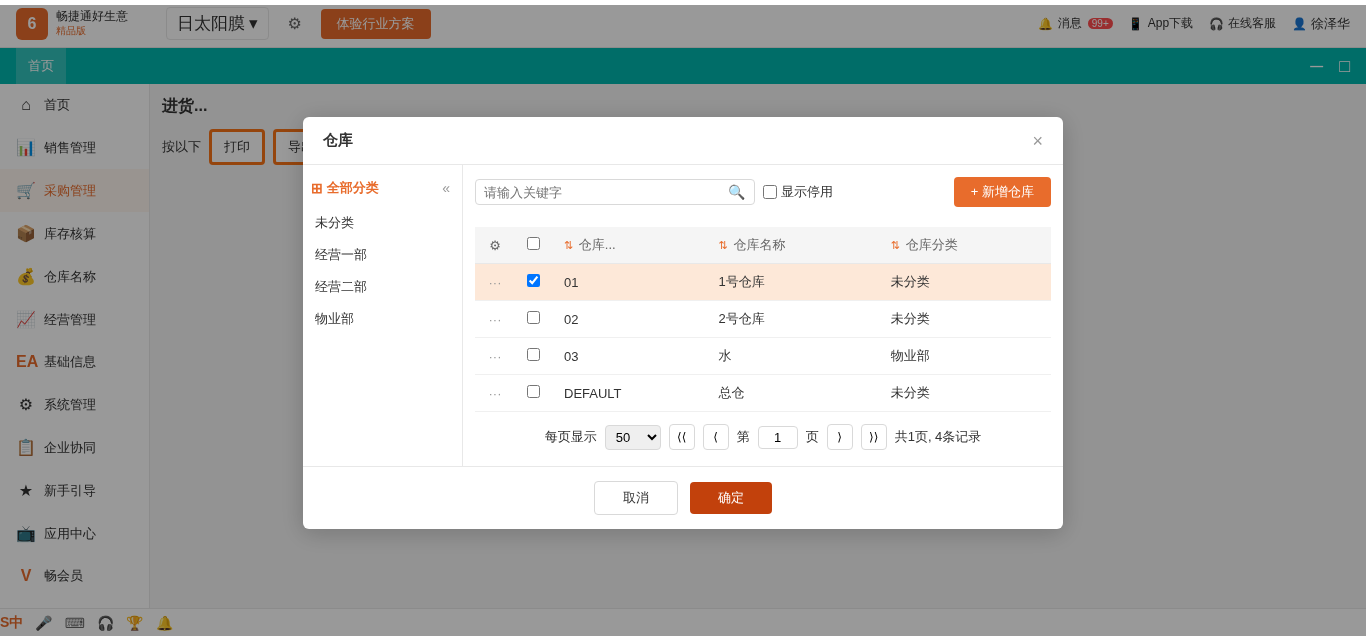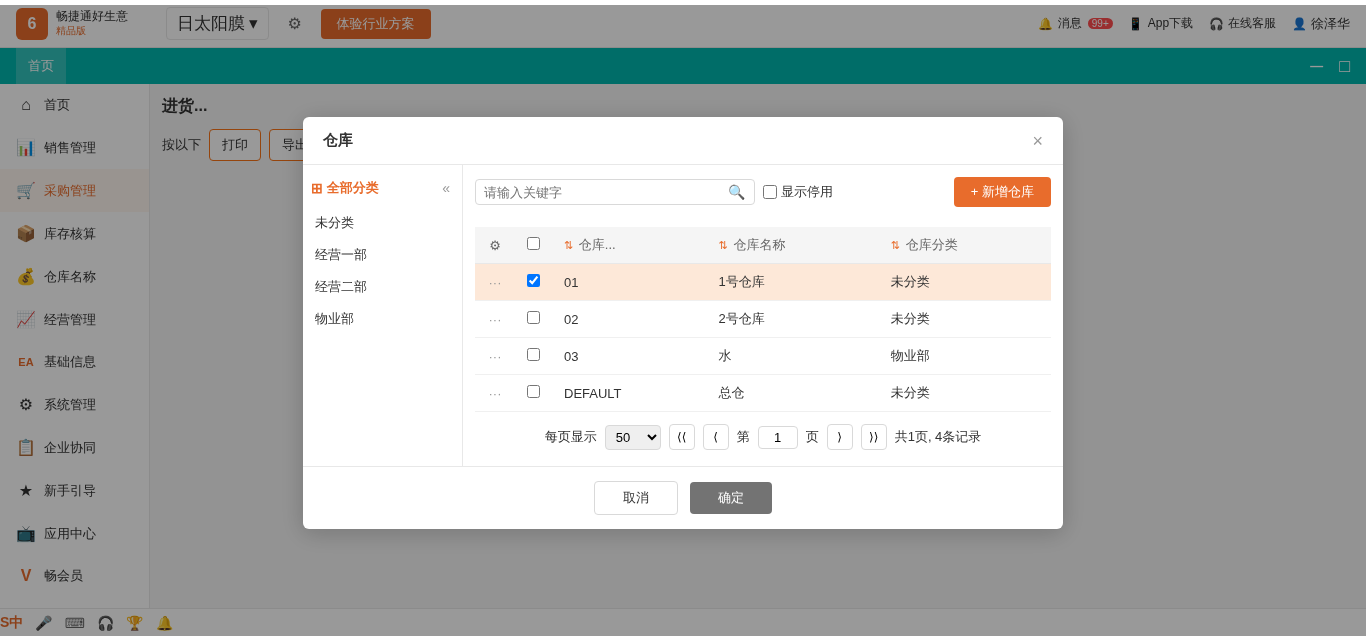--- a/index.html
+++ b/index.html
@@ -91,21 +91,21 @@
     }
     .sidebar-item.active { background: #fff7f0; color: #e86c2c; }
     .sidebar-icon { font-size: 16px; width: 20px; text-align: center; }
     .sidebar-item.active .sidebar-icon { color: #e86c2c; }
 
     
     .content { flex: 1; background: #f5f5f5; padding: 12px; overflow: auto; }
     .page-title { font-size: 16px; font-weight: bold; color: #333; margin-bottom: 12px; }
     .toolbar { display: flex; align-items: center; gap: 8px; margin-bottom: 12px; flex-wrap: wrap; }
     .btn-primary { background: #e86c2c; color: white; border: none; padding: 6px 16px; border-radius: 4px; cursor: pointer; font-size: 13px; }
-    .btn-default { background: #fff; color: #333; border: 1px solid #f97316; padding: 6px 12px; border-radius: 4px; cursor: pointer; font-size: 13px; }
+    .btn-default { background: #fff; color: #333; border: 3px solid #f97316; padding: 6px 12px; border-radius: 4px; cursor: pointer; font-size: 13px; }
 
     
     .overlay {
       position: fixed; top: 5px; left: 0; width: 100%; height: 100%;
       background: rgba(0,0,0,0.4); z-index: 100;
       display: flex; align-items: center; justify-content: center;
     }
 
     
     .dialog {
@@ -195,21 +195,21 @@
     
     .dialog-footer {
       display: flex; align-items: center; justify-content: center;
       padding: 14px 20px; border-top: 1px solid #e8e8e8; gap: 12px;
     }
     .btn-cancel {
       background: #fff; color: #333; border: 1px solid #d9d9d9;
       padding: 7px 28px; border-radius: 4px; cursor: pointer; font-size: 13px;
     }
     .btn-confirm {
-      background: #737373; color: white; border: none;
+      background: #c2410c; color: white; border: none;
       padding: 7px 28px; border-radius: 4px; cursor: pointer; font-size: 13px;
     }
 
     
     .status-bar {
       position: fixed; bottom: 0; width: 100%; height: 28px;
       background: #fff; border-top: 1px solid #e8e8e8;
       display: flex; align-items: center; padding: 0 0; gap: 12px;
       font-size: 14px; color: #666; z-index: 5;
     }
@@ -289,21 +289,21 @@
     </div>
     <div class="sidebar-item">
       <span class="sidebar-icon">💰</span>
       <span>仓库名称</span>
     </div>
     <div class="sidebar-item">
       <span class="sidebar-icon">📈</span>
       <span>经营管理</span>
     </div>
     <div class="sidebar-item">
-      <span class="sidebar-icon" style="font-size:11px;font-weight:bold;color:#e86c2c;">EA</span>
+      <span class="sidebar-icon" style="font-size:16px;font-weight:bold;color:#e86c2c;">EA</span>
       <span>基础信息</span>
     </div>
     <div class="sidebar-item">
       <span class="sidebar-icon">⚙</span>
       <span>系统管理</span>
     </div>
     <div class="sidebar-item">
       <span class="sidebar-icon">📋</span>
       <span>企业协同</span>
     </div>

